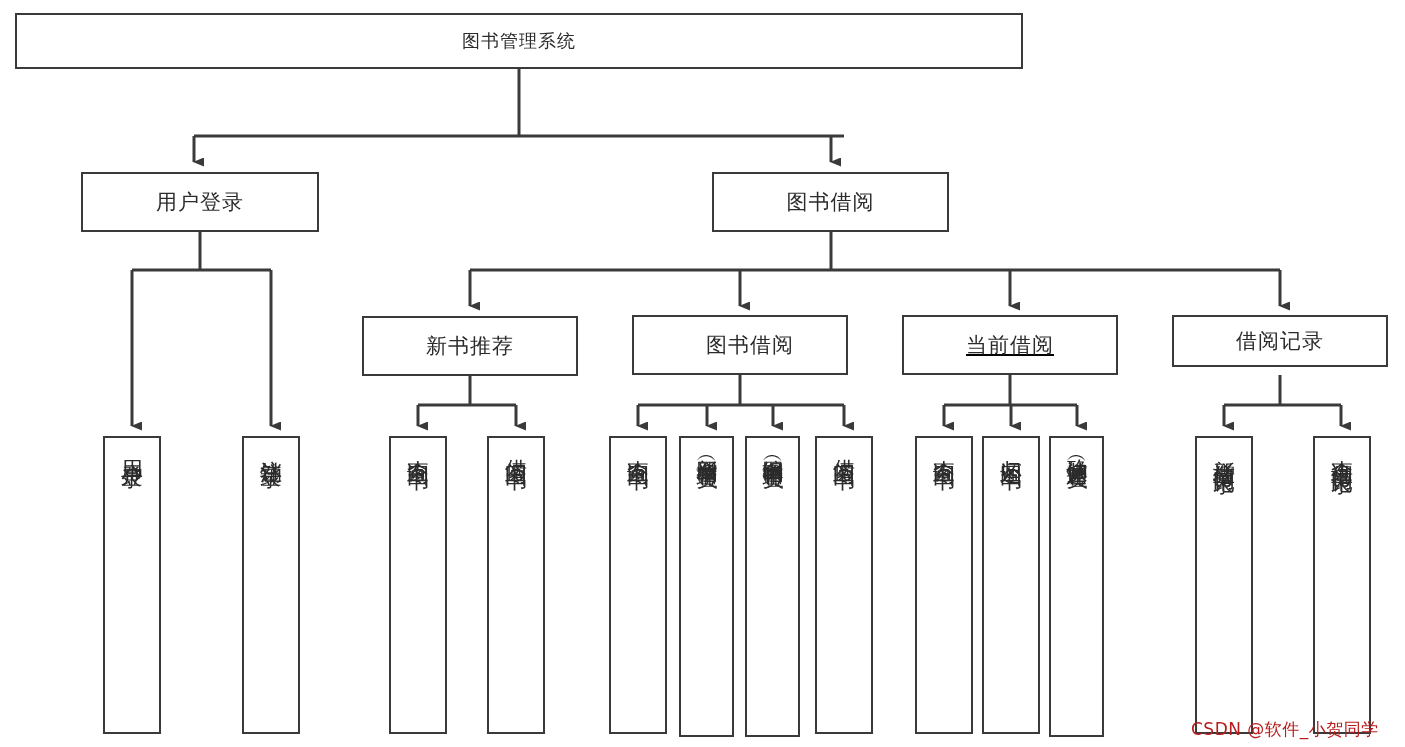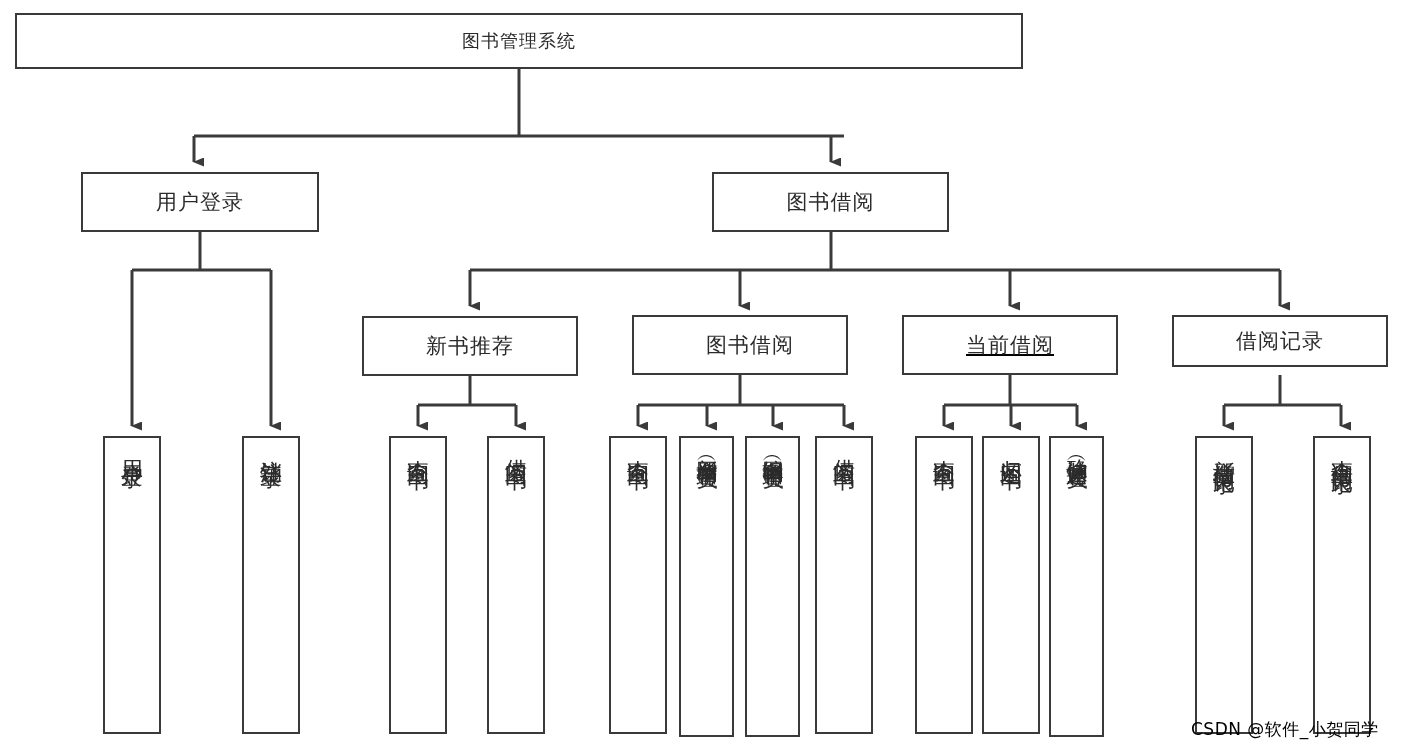--- a/index.html
+++ b/index.html
@@ -61,21 +61,21 @@
     line-height: 1.0;
     letter-spacing: 3px;
     height: auto;
   }
   .node-box.vertical.tall .node-label {
     font-size: 21px;
     letter-spacing: 1.5px;
   }
   .watermark {
     position: absolute;
-    color: #000000;
+    color: #b91c1c;
     font-size: 17px;
     letter-spacing: 0.5px;
     white-space: pre;
     pointer-events: none;
   }
 </style>
 </head>
 <body>
 
 <div id="diagram-root">

